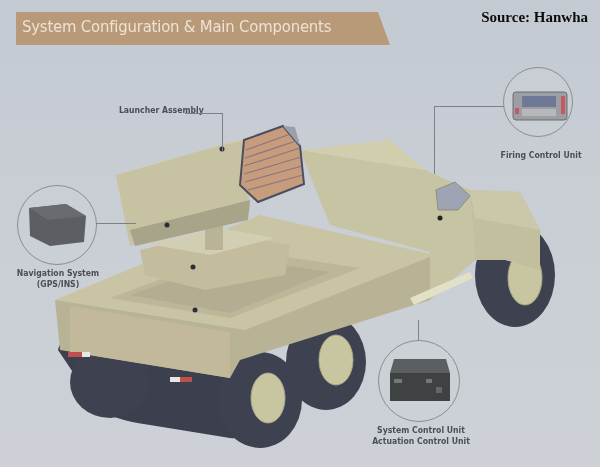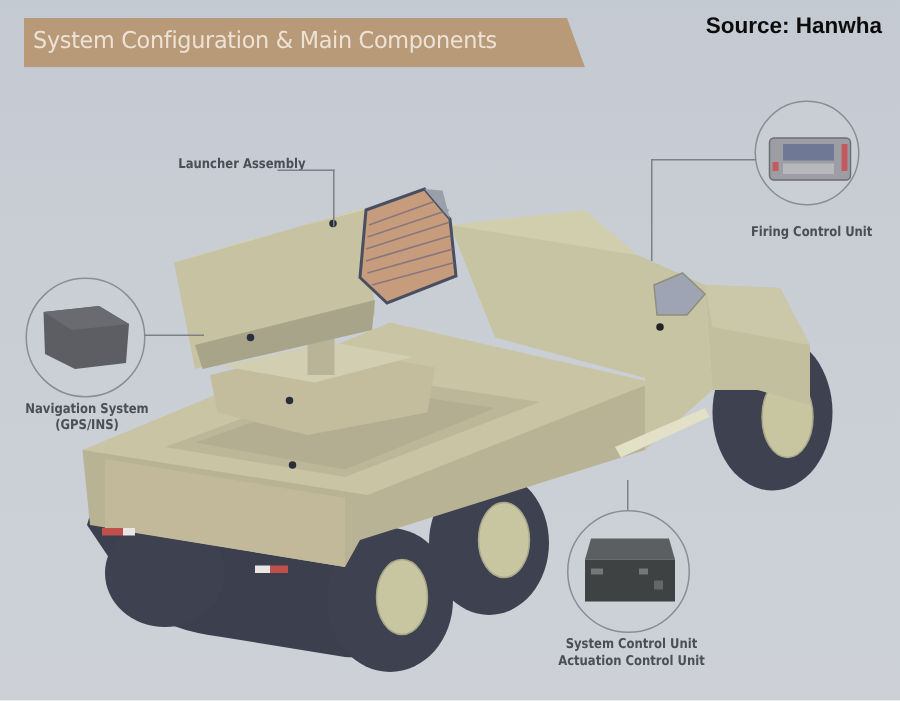--- a/index.html
+++ b/index.html
@@ -17,21 +17,21 @@
       clip-path: polygon(0 0, 362px 0, 374px 33px, 0 33px);
     }
     .title-text {
       position: absolute; left: 22px; top: 18px;
       font-family: "DejaVu Sans", sans-serif; font-size: 15.5px;
       color: #ece2d6; letter-spacing: -0.2px; white-space: nowrap;
       transform: scaleX(0.96); transform-origin: left center;
     }
     .source {
       position: absolute; right: 12px; top: 9px;
-      font-family: Liberation Sans, sans-serif; font-weight: bold;
+      font-family: Liberation Serif, serif; font-weight: bold;
       font-size: 15px; color: #0c0c0c; white-space: nowrap;
     }
 
     .label {
       position: absolute; font-family: "DejaVu Sans", sans-serif;
       font-size: 9px; font-weight: bold; color: #4a4e56;
       white-space: nowrap; text-align: center; line-height: 11px;
       transform: scaleX(0.86); transform-origin: center;
     }
     .leader { position: absolute; border-color: #7d8088; border-style: solid; border-width: 0; }

